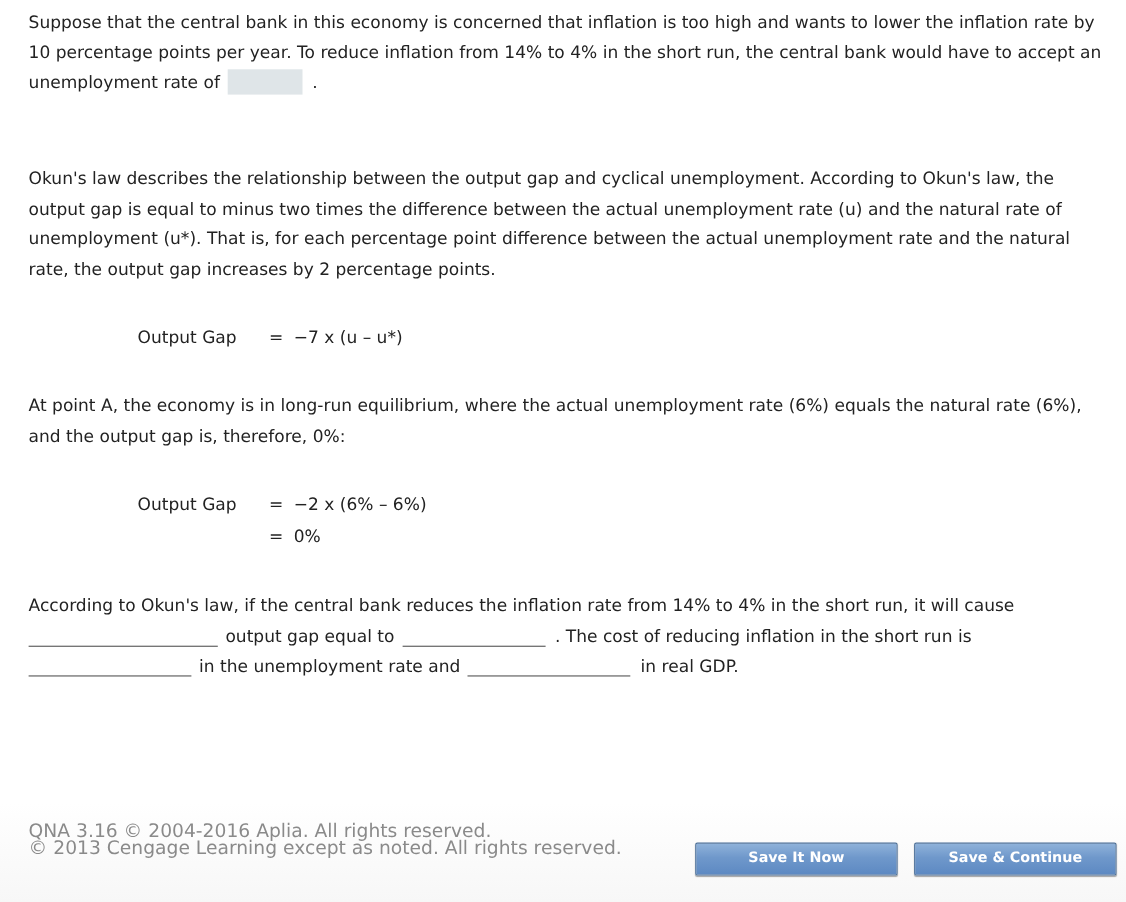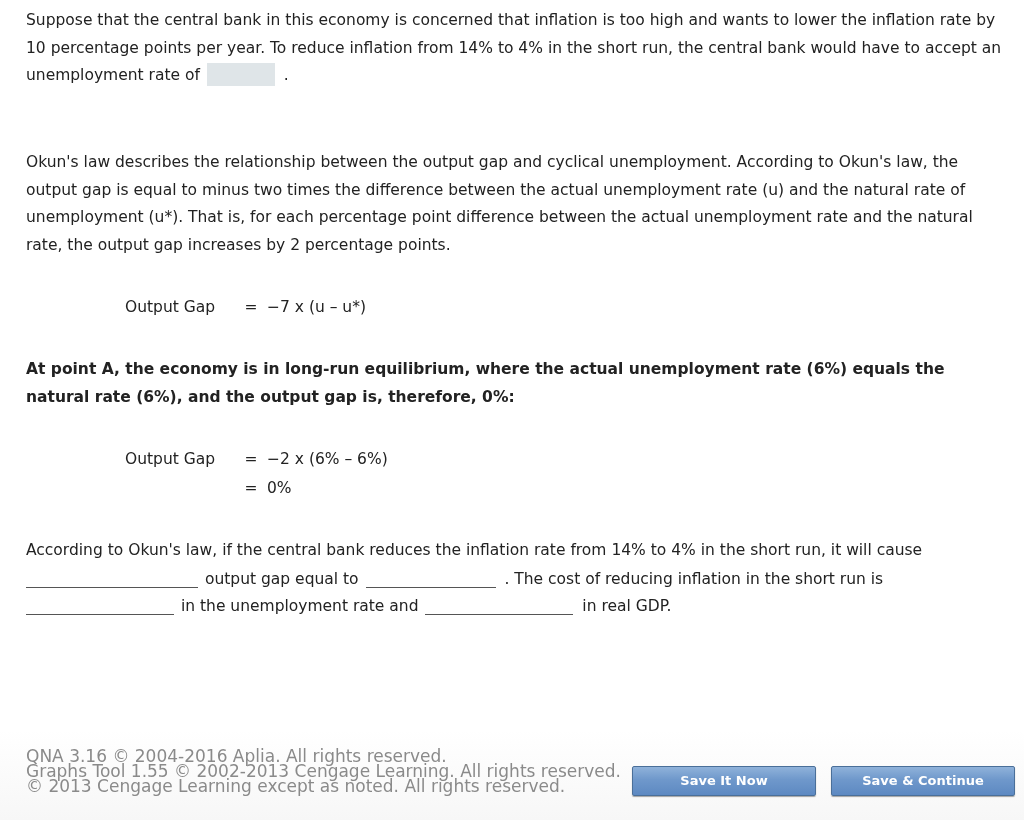--- a/index.html
+++ b/index.html
@@ -51,21 +51,21 @@
   <span class="answer-box"></span>
   <span>.</span>
 </div>
 
 <div class="para" style="top:149px;">Okun's law describes the relationship between the output gap and cyclical unemployment. According to Okun's law, the output gap is equal to minus two times the difference between the actual unemployment rate (u) and the natural rate of unemployment (u*). That is, for each percentage point difference between the actual unemployment rate and the natural rate, the output gap increases by 2 percentage points.</div>
 
 <div class="eq-line" style="left:125px; top:293px;">
   <span class="eq-label">Output Gap</span><span class="eq-sign">=</span><span>−7 x (u – u*)</span>
 </div>
 
-<div class="para" style="top:356px;font-weight:bold;">At point A, the economy is in long-run equilibrium, where the actual unemployment rate (6%) equals the natural rate (6%), and the output gap is, therefore, 0%:</div>
+<div class="para" style="top:356px;">At point A, the economy is in long-run equilibrium, where the actual unemployment rate (6%) equals the natural rate (6%), and the output gap is, therefore, 0%:</div>
 
 <div class="eq-line" style="left:125px; top:445px;">
   <span class="eq-label">Output Gap</span><span class="eq-sign">=</span><span>−2 x (6% – 6%)</span>
 </div>
 <div class="eq-line" style="left:125px; top:474px;">
   <span class="eq-label"></span><span class="eq-sign">=</span><span>0%</span>
 </div>
 
 <div class="para" style="top:537px;">According to Okun's law, if the central bank reduces the inflation rate from 14% to 4% in the short run, it will cause</div>
 
@@ -80,18 +80,17 @@
   <span class="blank" style="width:148px;"></span>
   <span style="margin-left:2px;">in the unemployment rate and</span>
   <span class="blank" style="width:148px; margin-left:2px;"></span>
   <span style="margin-left:4px;">in real GDP.</span>
 </div>
 
 <div class="footer-bg"></div>
 
 <div class="footer-text">
   <div>QNA 3.16 © 2004-2016 Aplia. All rights reserved.</div>
-  <div>Graphs Tool 1.55 © 2002-2013 Cengage Learning. All rights reserved.</div>
   <div>© 2013 Cengage Learning except as noted. All rights reserved.</div>
 </div>
 
 <div class="btn" style="left:632px; width:182px;">Save It Now</div>
 <div class="btn" style="left:831px; width:182px;">Save &amp; Continue</div>
 
 </body></html>

